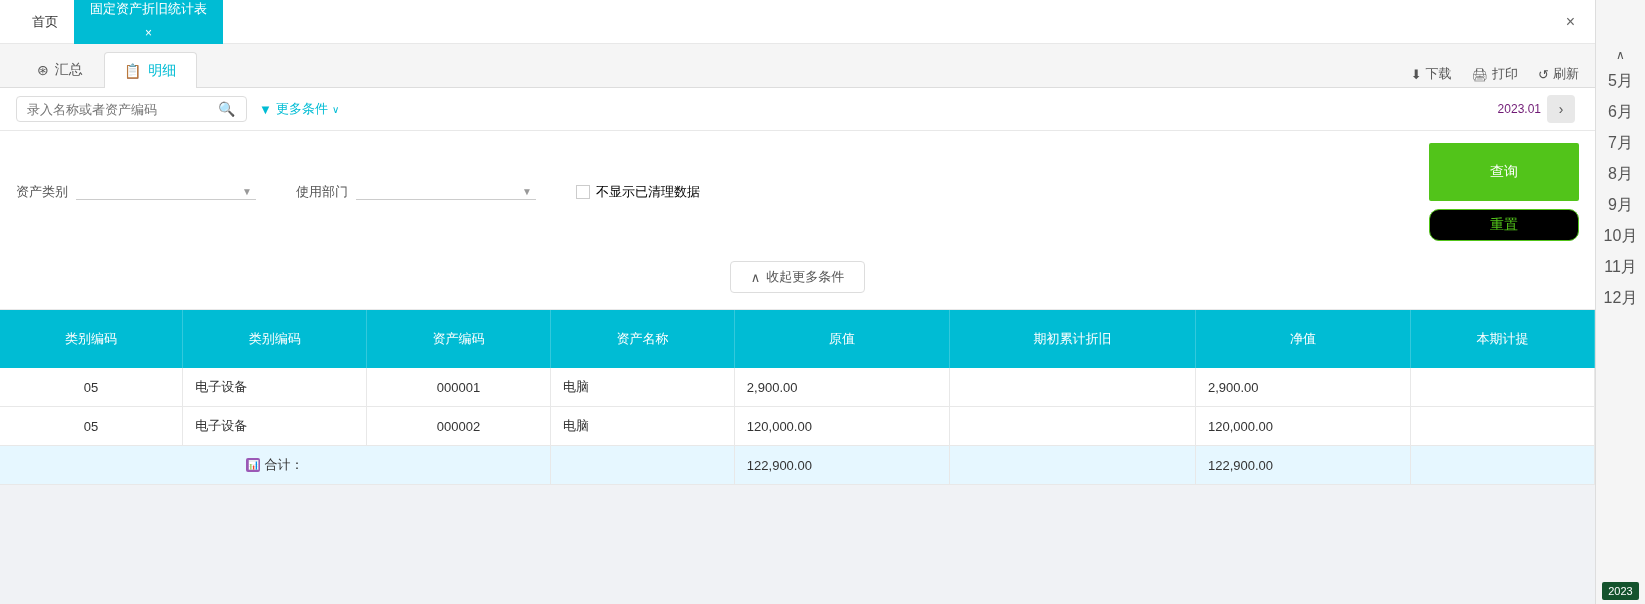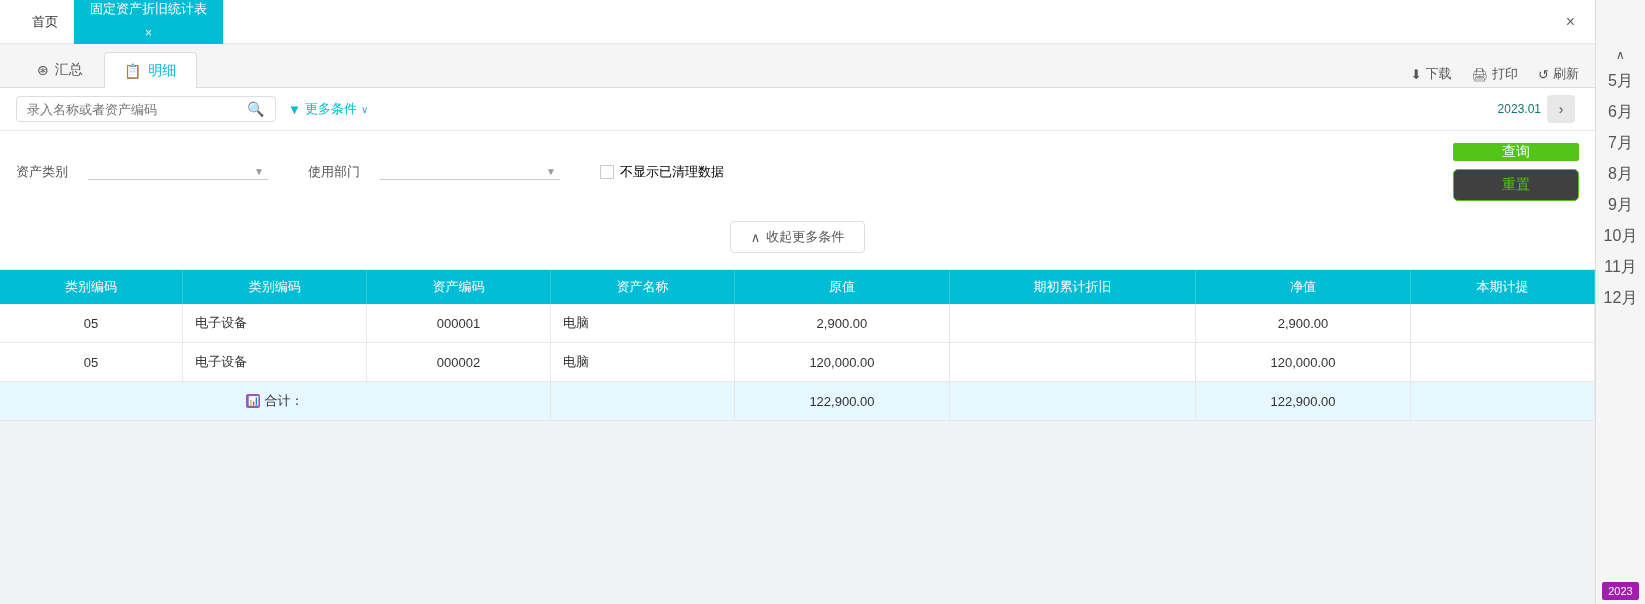--- a/index.html
+++ b/index.html
@@ -102,21 +102,21 @@
       cursor: pointer;
       color: #555;
       font-size: 13px;
     }
     .search-input {
       display: flex;
       align-items: center;
       border: 1px solid #ddd;
       border-radius: 4px;
       padding: 4px 10px;
-      width: 260px;
+      width: 231px;
       background: #fff;
       gap: 6px;
     }
     .search-input input {
       border: none;
       outline: none;
       font-size: 13px;
       color: #333;
       width: 220px;
       background: transparent;
@@ -138,21 +138,21 @@
     }
     .filter-row {
       display: flex;
       align-items: center;
       gap: 40px;
       margin-bottom: 12px;
     }
     .filter-item {
       display: flex;
       align-items: center;
-      gap: 20px;
+      gap: 8px;
     }
     .filter-label {
       color: #555;
       font-size: 13px;
       white-space: nowrap;
     }
     .filter-select {
       display: flex;
       align-items: center;
       border-bottom: 1px solid #ccc;
@@ -185,33 +185,33 @@
     .action-buttons {
       display: flex;
       flex-direction: column;
       gap: 8px;
       margin-left: auto;
     }
     .btn-query {
       background: #52c41a;
       color: #fff;
       border: none;
-      padding: 0 40px;
+      padding: 20px 40px;
       font-size: 14px;
       cursor: pointer;
       border-radius: 2px;
     }
     .btn-reset {
-      background: #404040;
+      background: #000000;
       color: #52c41a;
       border: 1px solid #52c41a;
-      padding: 6px 48px;
+      padding: 6px 60px;
       font-size: 14px;
       cursor: pointer;
-      border-radius: 5px;
+      border-radius: 10px;
     }
     .collapse-more {
       text-align: center;
       padding: 8px 0 4px;
     }
     .collapse-more-btn {
       display: inline-flex;
       align-items: center;
       gap: 6px;
       background: #fff;
@@ -230,39 +230,39 @@
     }
     table {
       width: 100%;
       border-collapse: collapse;
     }
     thead tr {
       background: #00bcd4;
       color: #fff;
     }
     thead th {
-      padding: 8px 12px;
+      padding: 20px 12px;
       text-align: center;
       font-weight: normal;
       font-size: 13px;
       border-right: 1px solid rgba(255,255,255,0.2);
       white-space: nowrap;
     }
     tbody tr {
       border-bottom: 1px solid #e8e8e8;
     }
     tbody td {
       padding: 10px 12px;
       font-size: 13px;
       color: #333;
       text-align: center;
       border-right: 1px solid #e8e8e8;
     }
     td.text-left { text-align: left; }
-    td.text-right { text-align: center; }
+    td.text-right { text-align: left; }
     .total-row {
       background: #e6f7ff;
     }
     .total-row td {
       color: #333;
       font-size: 13px;
     }
     .total-label {
       display: flex;
       align-items: center;
@@ -295,21 +295,21 @@
       align-items: center;
       padding-top: 44px;
     }
     .sidebar-month {
       font-size: 16px;
       color: #555;
       padding: 5px 0;
       cursor: pointer;
     }
     .year-badge {
-      background: #a21caf;
+      background: #14532d;
       color: #fff;
       padding: 3px 6px;
       font-size: 11px;
       border-radius: 2px;
       margin-top: auto;
       margin-bottom: 4px;
     }
     .nav-arrow {
       font-size: 12px;
       color: #555;
@@ -364,21 +364,21 @@
     </div>
     <div class="more-conditions">
       <span style="color:#00bcd4;">▼</span>
       <span>更多条件</span>
       <span style="font-size:10px;">∨</span>
     </div>
     <div style="position:absolute; right:20px; top:50%; transform:translateY(-50%); width:28px; height:28px; background:#e8e8e8; border-radius:4px; display:flex; align-items:center; justify-content:center; cursor:pointer;">
       <span style="font-size:14px; color:#555;">›</span>
     </div>
 
-    <div style="position:absolute; right:54px; top:50%; transform:translateY(-50%); font-size:12px; color:#0f766e;">2023.01</div>
+    <div style="position:absolute; right:54px; top:50%; transform:translateY(-50%); font-size:12px; color:#701a75;">2023.01</div>
   </div>
 
   <div class="filter-area">
     <div class="filter-row">
 
       <div class="filter-item">
         <span class="filter-label">资产类别</span>
         <div class="filter-select">
           <span class="filter-select-text"></span>
           <span class="filter-select-arrow">▼</span>

